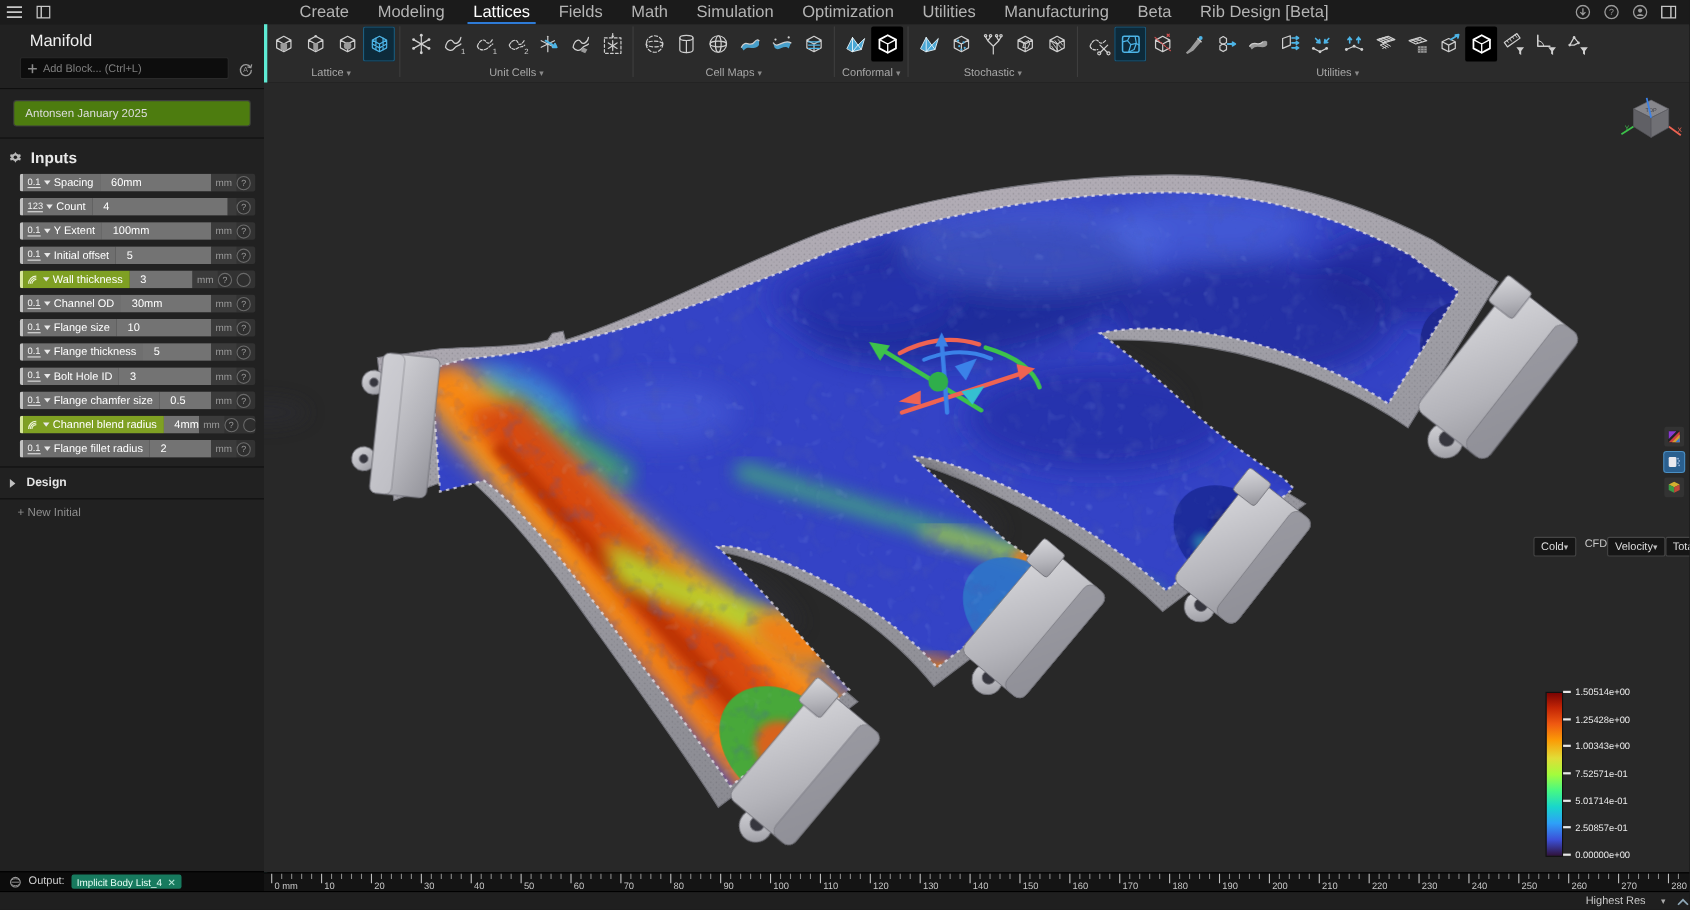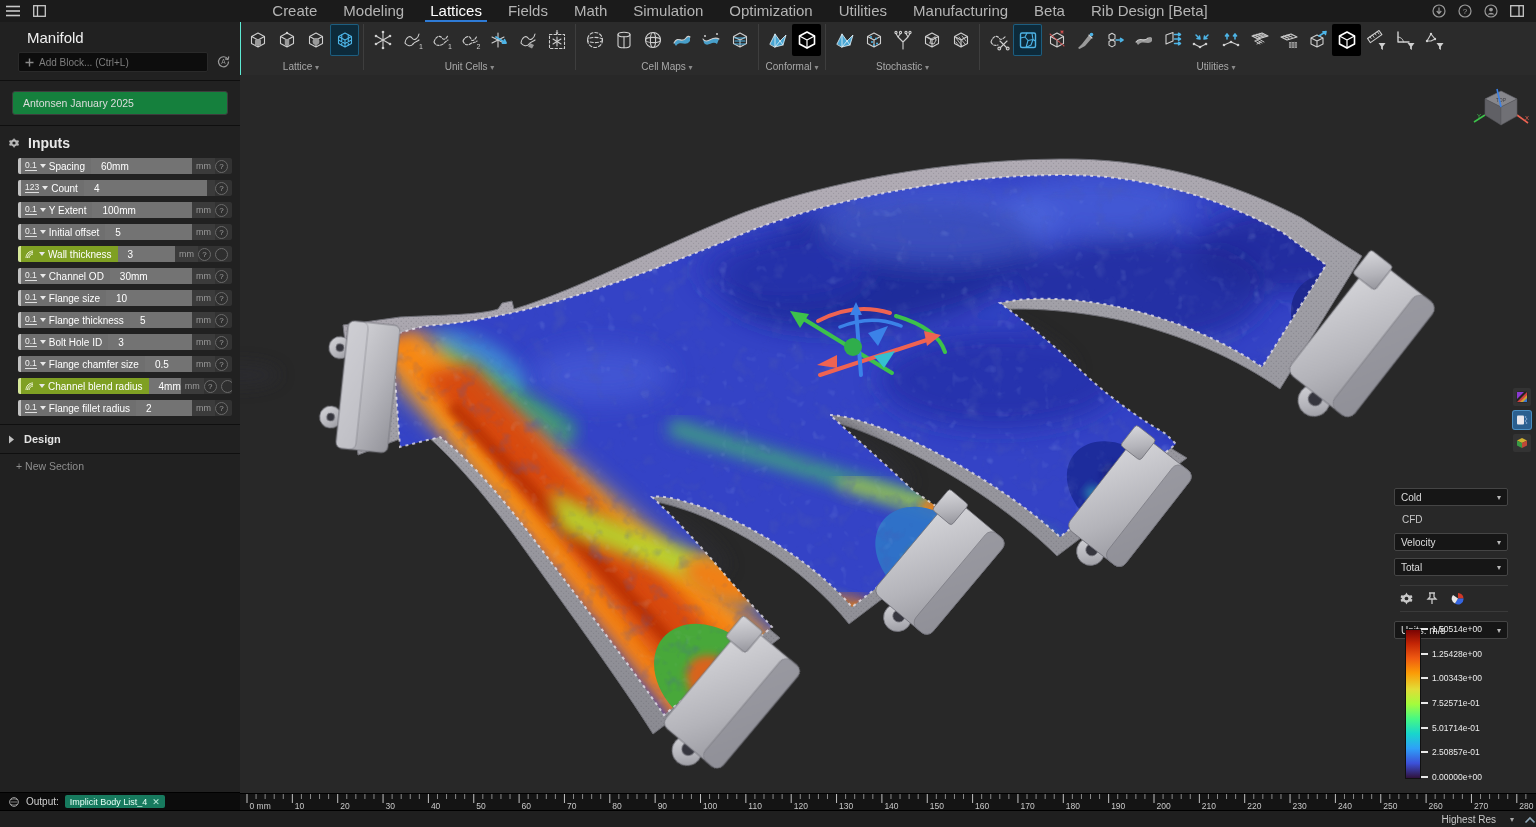--- a/index.html
+++ b/index.html
@@ -19,46 +19,46 @@
   #toolbar{left:240px;top:22px;width:1296px;height:53px;background:#2b2b2b;border-bottom:1px solid #151515;display:flex;align-items:flex-start;overflow:hidden;}
   .tgroup{display:flex;flex-direction:column;align-items:center;padding:2px 3px 0 3px;}
   .tgroup-icons{display:flex;}
   .tgroup-label{font-size:10px;color:#a8a8a8;margin-top:5px;white-space:nowrap;}
   .tgroup-label .car{font-size:8px;color:#8a8a8a;}
   .tsep{width:1px;height:46px;background:#3e3e3e;margin:2px 1px 0 1px;flex:none;}
   .icon{width:29px;height:32px;border-radius:2px;display:flex;align-items:center;justify-content:center;cursor:pointer;flex:none;}
   .icon.sel{background:#0d2a3a;box-shadow:inset 0 0 0 1px #1d5e80;}
   .icon.dark{background:#000;}
   
-  #sidebar{left:0;top:22px;width:240px;height:788px;background:#212121;border-right:1px solid #5eead4;display:flex;flex-direction:column;}
+  #sidebar{left:0;top:22px;width:240px;height:788px;background:#212121;border-right:3px solid #5eead4;display:flex;flex-direction:column;}
   #sb-title{font-size:15px;color:#f0f0f0;padding:7px 0 4px 27px;}
-  #sb-addrow{display:flex;align-items:flex-start;padding:2px 8px 8px 18px;border-bottom:1px solid #0f0f0f;}
+  #sb-addrow{display:flex;align-items:flex-end;padding:2px 8px 8px 18px;border-bottom:1px solid #0f0f0f;}
   #sb-add{flex:1;height:18px;background:#0d0d0d;border:1px solid #2a2a2a;border-radius:2px;color:#7e7e7e;font-size:10px;display:flex;align-items:center;padding:0 6px;gap:5px;}
   #sb-refresh{width:18px;height:18px;margin-left:6px;display:flex;align-items:center;justify-content:center;cursor:pointer;}
-  #sb-card{margin:10px 12px;border:1px solid #3d3d3d;border-radius:3px;background:#15803d;font-size:10.5px;color:#ddd;padding:5px 10px;}
+  #sb-card{margin:10px 12px;border:1px solid #3d3d3d;border-radius:3px;background:#4d7c0f;font-size:10.5px;color:#ddd;padding:5px 10px;}
   #sb-inputs-head{display:flex;align-items:center;gap:8px;font-size:14px;color:#e8e8e8;font-weight:bold;padding:9px 8px 7px 8px;border-top:1px solid #0f0f0f;}
   .inrow{display:flex;align-items:center;height:16px;margin:0 8px 6px 18px;background:#323232;border-radius:2px;font-size:10px;overflow:hidden;}
   .inrow .grip{width:3px;align-self:stretch;background:#c2c2c2;flex:none;}
   .inrow .chip{display:flex;align-items:center;align-self:stretch;background:#6f6f6f;color:#fff;padding:0 6px 0 4px;gap:3px;flex:none;}
   .inrow.green .chip{background:#7fa023;}
   .inrow.green .grip{background:#d7e89a;}
   .chip .badge{font-size:8.5px;color:#f2f2f2;border-bottom:1px solid #e0e0e0;line-height:9px;}
   .chip .cv{width:0;height:0;border-left:3px solid transparent;border-right:3px solid transparent;border-top:4px solid #e8e8e8;}
   .inrow .val{flex:1;color:#fff;padding-left:10px;background:#737373;align-self:stretch;display:flex;align-items:center;}
   .inrow .unit{color:#9a9a9a;font-size:9px;padding:0 4px;background:#3b3b3b;align-self:stretch;display:flex;align-items:center;}
   .hcirc{width:11px;height:11px;border-radius:50%;border:1px solid #6a6a6a;color:#9f9f9f;font-size:8px;display:flex;align-items:center;justify-content:center;margin-right:4px;flex:none;background:#2e2e2e;}
   #sb-design{display:flex;align-items:center;gap:9px;font-size:11px;color:#e4e4e4;font-weight:bold;padding:8px 8px;border-top:1px solid #0f0f0f;margin-top:2px;}
   #sb-newsec{font-size:10.5px;color:#8e8e8e;padding:6px 8px 6px 16px;border-top:1px solid #0f0f0f;}
   #sb-output{margin-top:auto;height:17px;background:#0c0c0c;border-top:1px solid #000;display:flex;align-items:center;font-size:10px;color:#cfcfcf;padding-left:8px;gap:6px;}
   #out-badge{background:#177a5e;color:#e7fff6;border-radius:2px;font-size:9px;height:13px;display:flex;align-items:center;padding:0 5px;gap:5px;}
   #out-badge .x{color:#b8e8d8;font-size:9px;cursor:pointer;}
   
   #viewport{left:240px;top:75px;width:1296px;height:718px;background:#282828;overflow:hidden;}
   
-  #cfd{right:28px;top:413px;width:114px;display:flex;flex-direction:column;font-size:10px;}
+  #cfd{right:28px;top:413px;width:114px;display:flex;flex-direction:row;font-size:10px;}
   #cfd .drop{height:16px;background:#161616;border:1px solid #454545;border-radius:2px;color:#ddd;display:flex;align-items:center;justify-content:space-between;padding:0 6px;margin-bottom:7px;cursor:pointer;}
   #cfd .drop .car{color:#bbb;font-size:8px;}
   #cfd-preset{background:#0d0d0d;border-color:#0d0d0d;}
   #cfd-label{color:#c8c8c8;margin:1px 0 8px 8px;}
   #cfd-icons{display:flex;align-items:center;gap:13px;margin:2px 0 9px 6px;border-top:1px solid #3a3a3a;border-bottom:1px solid #3a3a3a;padding:6px 0;}
   
   #legend{right:26px;top:552px;width:116px;height:152px;}
   #legbar{position:absolute;left:11px;top:2px;width:14px;height:148px;border:1px solid #111;
      background:linear-gradient(180deg,#7a0403 0%,#c22405 9%,#ef5911 19%,#fb9b06 29%,#e1dd37 40%,#a4fc3c 50%,#46f884 60%,#18d6cc 70%,#2ea0f8 80%,#3c51d9 90%,#30123b 100%);}
   .legrow{position:absolute;left:27px;display:flex;align-items:center;gap:4px;height:10px;margin-top:-5px;}
@@ -655,21 +655,21 @@
         <span class="unit">mm</span>
         <span class="hcirc">?</span>
       </div>
     </div>
   <div id="sb-design">
     <svg width="7" height="9" viewBox="0 0 7 9">
         <path d="M1 0.5 L6 4.5 L1 8.5 Z" fill="#c0c0c0"></path>
       </svg>
     <span>Design</span>
   </div>
-  <div id="sb-newsec">+ New Section</div>
+  <div id="sb-newsec">+ New Initial</div>
   <div id="sb-output">
     <svg width="12" height="12" viewBox="0 0 12 12">
         <circle cx="6" cy="6" r="4.4" fill="none" stroke="#9a9a9a" stroke-width="1"></circle>
         <path d="M2.5 4 C4 2.5 8 2.5 9.5 4 M2.5 6 H9.5 M2.5 8 C4 9.5 8 9.5 9.5 8" stroke="#9a9a9a" stroke-width="0.8" fill="none"></path>
       </svg>
     <span>Output:</span>
     <span id="out-badge">
       <span>Implicit Body List_4</span>
       <span class="x">✕</span>
     </span>

